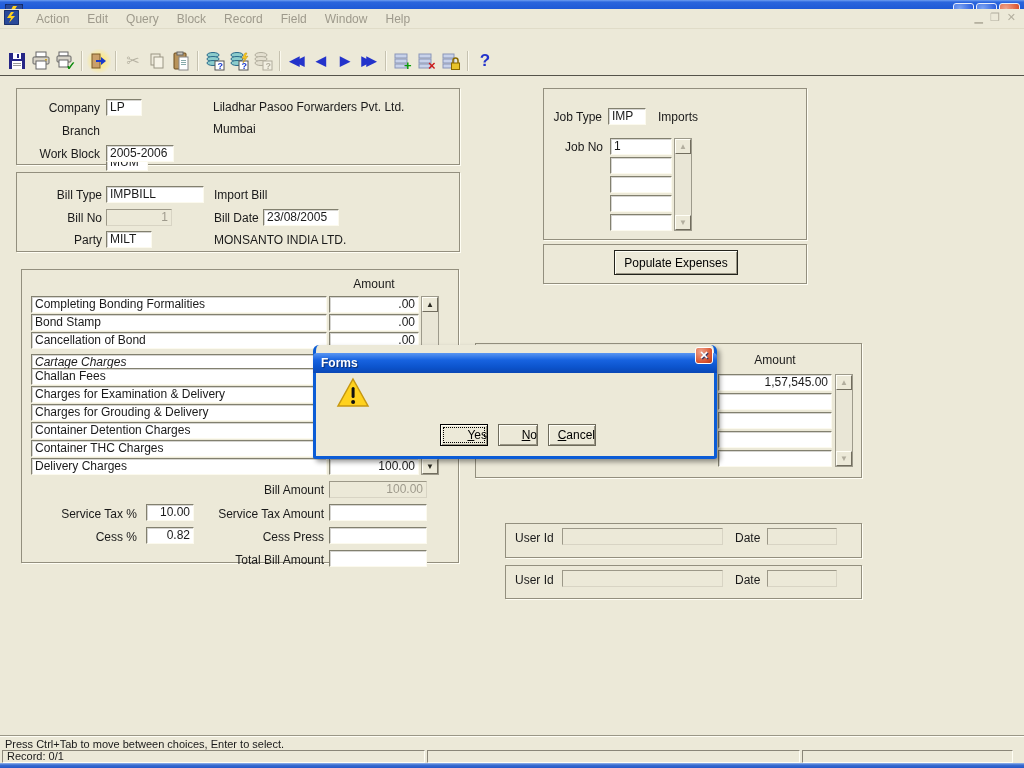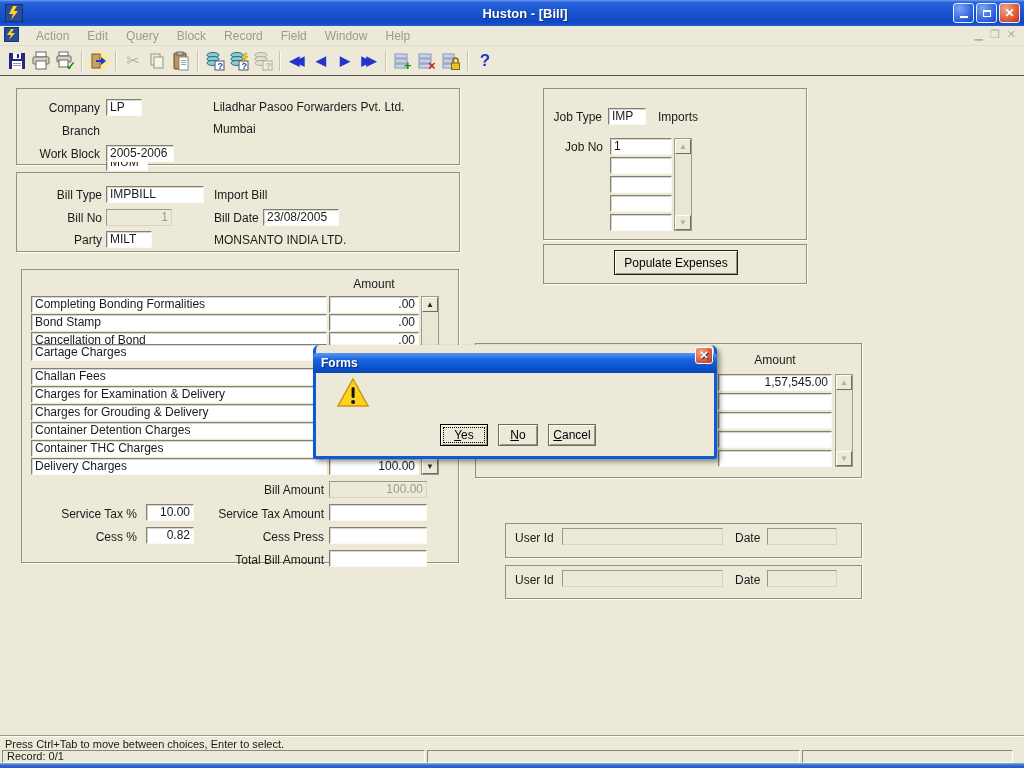--- a/index.html
+++ b/index.html
@@ -12,21 +12,21 @@
     background:linear-gradient(180deg,#6f9ff1 0%,#2a65dd 8%,#1a55d2 45%,#1048c0 85%,#1e5ad0 100%); display:flex; align-items:center;justify-content:center; }
   .title-text { color:#fff; font-weight:bold; font-size:13px; margin-left:6px; text-shadow:1px 1px 1px #12327a; }
   .winbtns { position:absolute; right:4px; top:3px; display:flex; gap:2px; }
   .winbtn { width:21px; height:20px; border-radius:3px; border:1px solid #e8eefc; color:#fff; font-size:10px;
     display:flex; align-items:center; justify-content:center;
     background:radial-gradient(circle at 30% 25%,#7da4f2,#2a5ede 70%,#1c48b8); }
   .winbtn.close { background:radial-gradient(circle at 30% 25%,#f0a48c,#d9512d 70%,#b03a1a); font-weight:bold; font-size:12px; }
   .restore-glyph { width:8px; height:7px; border:1px solid #fff; border-top:2px solid #fff; }
   .min-glyph { width:8px; height:3px; border-bottom:2px solid #fff; margin-top:7px; }
 
-  .menubar { position:absolute; left:0; top:26px; width:1024px; height:20px; background:#ece9d8; display:flex; align-items:center; border-bottom:1px solid #e0dcc8; }
+  .menubar { position:absolute; left:0; top:9px; width:1024px; height:20px; background:#ece9d8; display:flex; align-items:center; border-bottom:1px solid #e0dcc8; }
   .menu-item { color:#9e9a8c; padding:2px 9px; }
   .mdi-controls { position:absolute; right:8px; top:2px; display:flex; gap:7px; color:#b3af9f; font-size:11px; }
 
   .toolbar { position:absolute; left:0; top:46px; width:1024px; height:30px; background:#ece9d8; display:flex; align-items:center; padding-left:5px; border-bottom:1px solid #55534a; }
   .tbtn { width:24px; height:24px; display:flex; align-items:center; justify-content:center; position:relative; }
   .tsep { width:2px; height:20px; border-left:1px solid #c6c2b0; border-right:1px solid #fbf9ee; margin:0 4px; }
   .nav { color:#2333cb; font-size:13px; font-weight:bold; line-height:1; }
   .squeeze { letter-spacing:-5px; padding-right:5px; }
   .help-q { color:#2333cb; font-size:17px; font-weight:bold; }
   .cut-glyph { color:#b6b2a2; font-size:16px; }
@@ -49,21 +49,21 @@
   .sb-dark { color:#2a2a22; } .sb-gray { color:#b2ae9e; }
 
   
   .dialog { position:absolute; left:313px; top:345px; width:404px; height:114px; border:3px solid #0b5cd6; border-top:none;
     border-radius:6px 6px 3px 3px; background:#ece9d8; box-shadow:3px 3px 5px rgba(0,0,0,.4); z-index:50; }
   .dialog-title { height:20px; border-radius:4px 4px 0 0; margin:8px -3px; padding-left:8px; display:flex; align-items:center;
     background:linear-gradient(180deg,#5a96f2 0%,#1763e0 35%,#0c54cd 70%,#0a47b5 100%); color:#fff; font-weight:bold; font-size:12px; text-shadow:1px 1px 1px #0a2a6a; }
   .dlg-close { position:absolute; right:1px; top:2px; width:18px; height:17px; border-radius:3px; border:1px solid #fff; color:#fff; font-weight:bold; font-size:11px;
     display:flex; align-items:center; justify-content:center; background:radial-gradient(circle at 30% 25%,#f0a48c,#d9512d 70%,#b03a1a); }
   .dbtn { position:absolute; height:22px; background:#ece9d8; border:1px solid #6e6b5c;
-    box-shadow:inset 1px 1px 0 #fffef6, inset -1px -1px 0 #9a9685; text-align:center; line-height:20px; font-size:12px; }
+    box-shadow:inset 1px 1px 0 #fffef6, inset -1px -1px 0 #9a9685; text-align:right; line-height:20px; font-size:12px; }
   .dbtn.default { border:1px solid #000; outline:1px dotted #000; outline-offset:-4px; }
 
   
   .statusline { position:absolute; left:0; top:735px; width:1024px; height:2px; border-top:1px solid #9a9787; border-bottom:1px solid #fffef4; }
   .hint { position:absolute; left:5px; top:738px; font-size:11px; }
   .scell { position:absolute; top:750px; height:13px; background:#ece9d8; border:1px solid; border-color:#8a8678 #fffef4 #fffef4 #8a8678; font-size:11px; line-height:11px; padding-left:4px; }
   .taskbar { position:absolute; left:0; top:763px; width:1024px; height:5px; background:linear-gradient(180deg,#98b8ee 0%,#3a6ed0 40%,#2458c8 100%); }
   u { text-decoration:underline; }
 </style>
 </head>
@@ -281,21 +281,21 @@
 
 <div class="gbox" style="left:21px;top:269px;width:438px;height:294px;"></div>
 <div class="txt" style="left:329px;top:277px;width:90px;text-align:center;">Amount</div>
 
 <div class="fld" style="left:31px;top:296px;width:296px;">Completing Bonding Formalities</div>
 <div class="fld num" style="left:329px;top:296px;width:90px;">.00</div>
 <div class="fld" style="left:31px;top:314px;width:296px;">Bond Stamp</div>
 <div class="fld num" style="left:329px;top:314px;width:90px;">.00</div>
 <div class="fld" style="left:31px;top:332px;width:296px;">Cancellation of Bond</div>
 <div class="fld num" style="left:329px;top:332px;width:90px;">.00</div>
-<div class="fld" style="left:31px;top:344px;width:296px;">Cartage Charges</div>
+<div class="fld" style="left:31px;top:354px;width:296px;font-style:italic;">Cartage Charges</div>
 <div class="fld num" style="left:329px;top:350px;width:90px;"></div>
 <div class="fld" style="left:31px;top:368px;width:296px;">Challan Fees</div>
 <div class="fld num" style="left:329px;top:368px;width:90px;"></div>
 <div class="fld" style="left:31px;top:386px;width:296px;">Charges for Examination &amp; Delivery</div>
 <div class="fld num" style="left:329px;top:386px;width:90px;"></div>
 <div class="fld" style="left:31px;top:404px;width:296px;">Charges for Grouding &amp; Delivery</div>
 <div class="fld num" style="left:329px;top:404px;width:90px;"></div>
 <div class="fld" style="left:31px;top:422px;width:296px;">Container Detention Charges</div>
 <div class="fld num" style="left:329px;top:422px;width:90px;"></div>
 <div class="fld" style="left:31px;top:440px;width:296px;">Container THC Charges</div>

